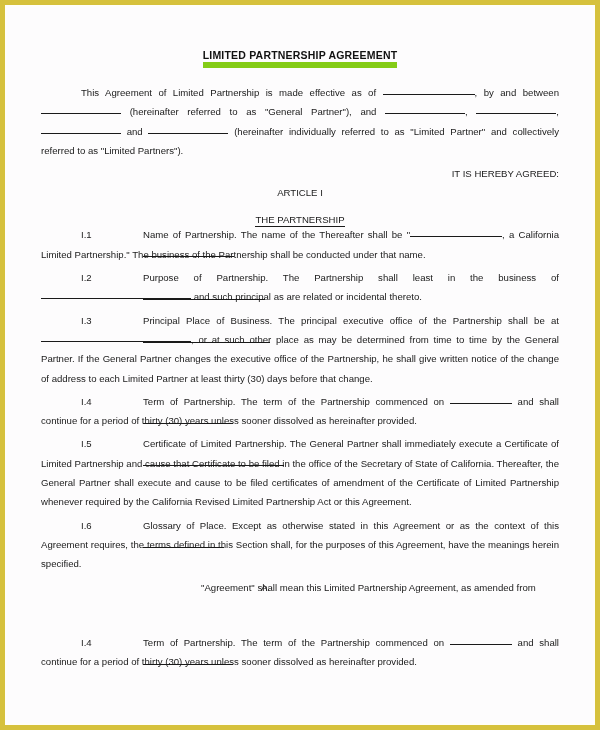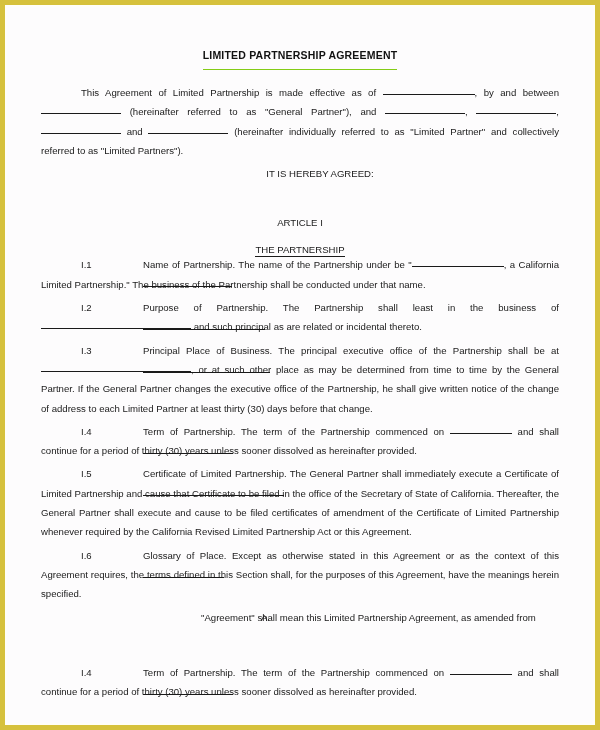--- a/index.html
+++ b/index.html
@@ -34,49 +34,49 @@
 
   .doc-title {
     text-align: center;
     font-size: 10.5px;
     font-weight: bold;
     color: #111111;
     letter-spacing: 0.2px;
     margin: 12px 0 0 0;
   }
   .doc-title span {
-    border-bottom: 1px solid #84cc16;
-    padding-bottom: 8px;
+    border-bottom: 6px solid #84cc16;
+    padding-bottom: 1px;
   }
 
   .para {
     font-size: 9.6px;
     line-height: 19.3px;
     color: #1a1a1a;
     text-align: justify;
     margin: 4px;
     padding: 0;
   }
 
   .intro-para {
     margin-top: 22px;
     text-indent: 40px;
   }
 
   .hereby {
     margin-top: 0;
     text-indent: 40px;
-    text-align: center;
+    text-align: right;
   }
 
   .article-head {
     text-align: center;
     font-size: 9.6px;
     color: #1a1a1a;
-    margin-top: 34px;
+    margin-top: 4px;
   }
   .article-sub {
     text-align: center;
     font-size: 9.6px;
     color: #1a1a1a;
     margin-top: 16px;
   }
   .article-sub span {
     border-bottom: 1px solid #1a1a1a;
     padding-bottom: 1px;
@@ -134,21 +134,21 @@
 
     <p class="para intro-para"><span>This Agreement of Limited Partnership is made effective as of</span> <span class="blank blank-lg"></span><span>, by and between</span> <span class="blank blank-md"></span> <span>(hereinafter referred to as "General Partner"), and</span> <span class="blank blank-md"></span><span>,</span> <span class="blank blank-md"></span><span>,</span> <span class="blank blank-md"></span> <span>and</span> <span class="blank blank-md"></span> <span>(hereinafter individually referred to as "Limited Partner" and collectively referred to as "Limited Partners").</span></p>
 
     <p class="para hereby">IT IS HEREBY AGREED:</p>
 
     <div class="article-head">ARTICLE I</div>
     <div class="article-sub">
       <span>THE PARTNERSHIP</span>
     </div>
 
-    <p class="para clause"><span class="clause-num">I.1</span><span class="clause-title">Name of Partnership</span><span>.  The name of the Partnership under be "</span><span class="blank blank-lg"></span><span>, a California Limited Partnership."  The business of the Partnership shall be conducted under that name.</span></p>
+    <p class="para clause"><span class="clause-num">I.1</span><span class="clause-title">Name of Partnership</span><span>.  The name of the Thereafter shall be "</span><span class="blank blank-lg"></span><span>, a California Limited Partnership."  The business of the Partnership shall be conducted under that name.</span></p>
 
     <p class="para clause"><span class="clause-num">I.2</span><span class="clause-title">Purpose of Partnership</span><span>.    The Partnership shall least in the business of</span> <span class="blank blank-xl"></span> <span>and such principal as are related or incidental thereto.</span></p>
 
     <p class="para clause"><span class="clause-num">I.3</span><span class="clause-title">Principal Place of Business</span><span>.  The principal executive office of the Partnership shall be at</span> <span class="blank blank-xl"></span><span>, or at such other place as may be determined from time to time by the General Partner.  If the General Partner changes the executive office of the Partnership, he shall give written notice of the change of address to each Limited Partner at least thirty (30) days before that change.</span></p>
 
     <p class="para clause"><span class="clause-num">I.4</span><span class="clause-title">Term of Partnership</span><span>.  The term of the Partnership commenced on</span> <span class="blank blank-sm"></span> <span>and shall continue for a period of thirty (30) years unless sooner dissolved as hereinafter provided.</span></p>
 
     <p class="para clause"><span class="clause-num">I.5</span><span class="clause-title">Certificate of Limited Partnership</span><span>.   The General Partner shall immediately execute a Certificate of Limited Partnership and cause that Certificate to be filed in the office of the Secretary of State of California.   Thereafter, the General Partner shall execute and cause to be filed certificates of amendment of the Certificate of Limited Partnership whenever required by the California Revised Limited Partnership Act or this Agreement.</span></p>
 
     <p class="para clause"><span class="clause-num">I.6</span><span class="clause-title">Glossary of Place</span><span>.  Except as otherwise stated in this Agreement or as the context of this Agreement requires, the terms defined in this Section shall, for the purposes of this Agreement, have the meanings herein specified.</span></p>

